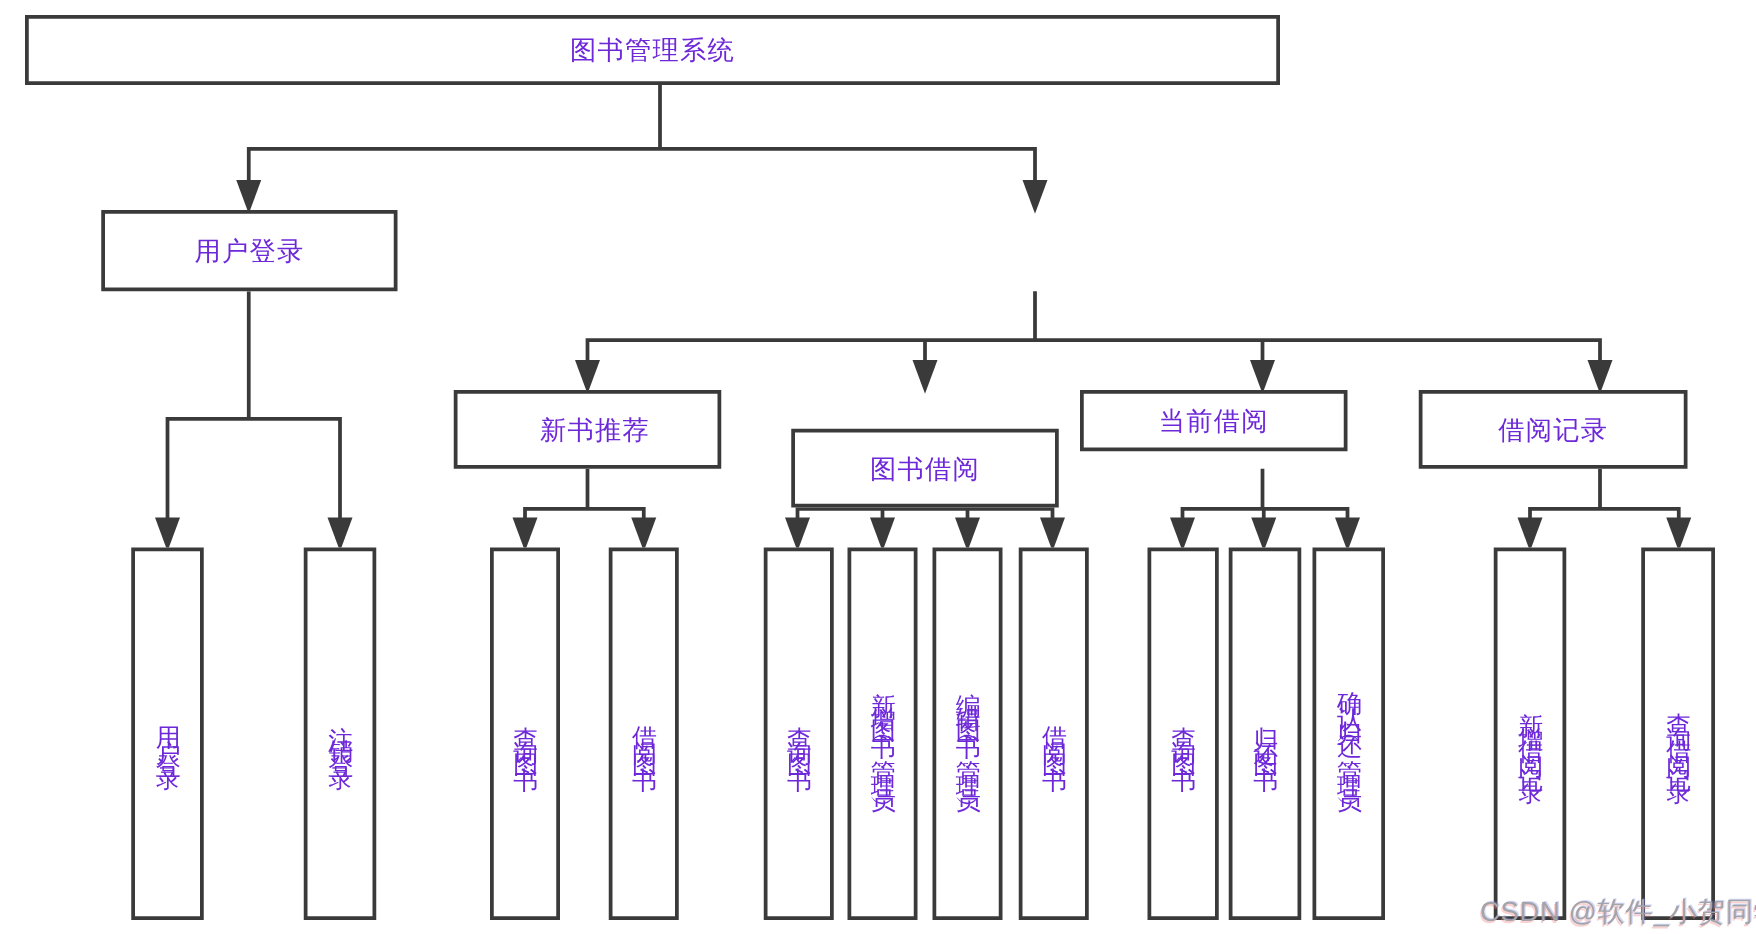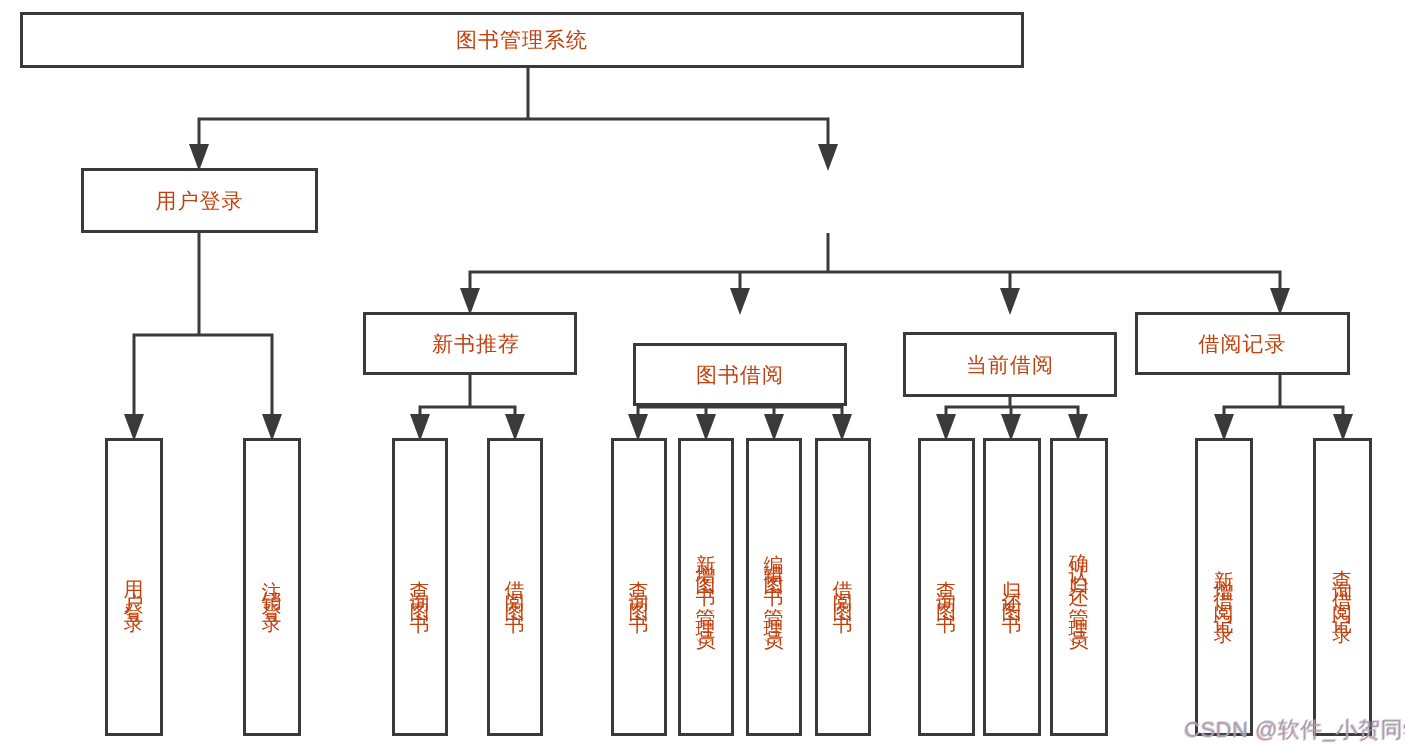--- a/index.html
+++ b/index.html
@@ -12,42 +12,42 @@
   }
   svg.connectors{position:absolute;left:0;top:0;pointer-events:none;}
   .node{
     position:absolute;
     box-sizing:border-box;
     border:3px solid #3a3a3a;
     background:#ffffff;
     display:flex;
     align-items:center;
     justify-content:center;
-    color:#c2410c;
+    color:#6d28d9;
   }
   .node.h span{
     font-size:21px;
     letter-spacing:1px;
     white-space:nowrap;
   }
   .node.v span{
     writing-mode:vertical-rl;
     text-orientation:mixed;
     font-size:20px;
     line-height:1;
     letter-spacing:11px;
     white-space:nowrap;
   }
   
   .n-root   {left:20px;  top:12px;  width:1004px; height:56px;}
   .n-login  {left:81px;  top:168px; width:237px;  height:65px;}
   .n-mgmt   {left:712px; top:168px; width:235px;  height:65px;}
   .n-newrec {left:363px; top:312px; width:214px;  height:63px;padding-left:12px;}
   .n-borrow {left:633px; top:312px; width:214px;  height:63px;margin-top:31px;}
-  .n-current{left:903px; top:312px; width:214px;  height:65px;margin-top:20px;}
+  .n-current{left:864px; top:312px; width:214px;  height:49px;}
   .n-records{left:1135px;top:312px; width:215px;  height:63px;}
   
   .leaf{top:438px;height:298px;}
   .n-a1{left:105px; width:58px;}
   .n-a2{left:243px; width:58px;}
   .n-b1{left:392px; width:56px;}
   .n-b2{left:487px; width:56px;}
   .n-c1{left:611px; width:56px;}
   .n-c2{left:678px; width:56px;}
   .n-c3{left:746px; width:56px;}

